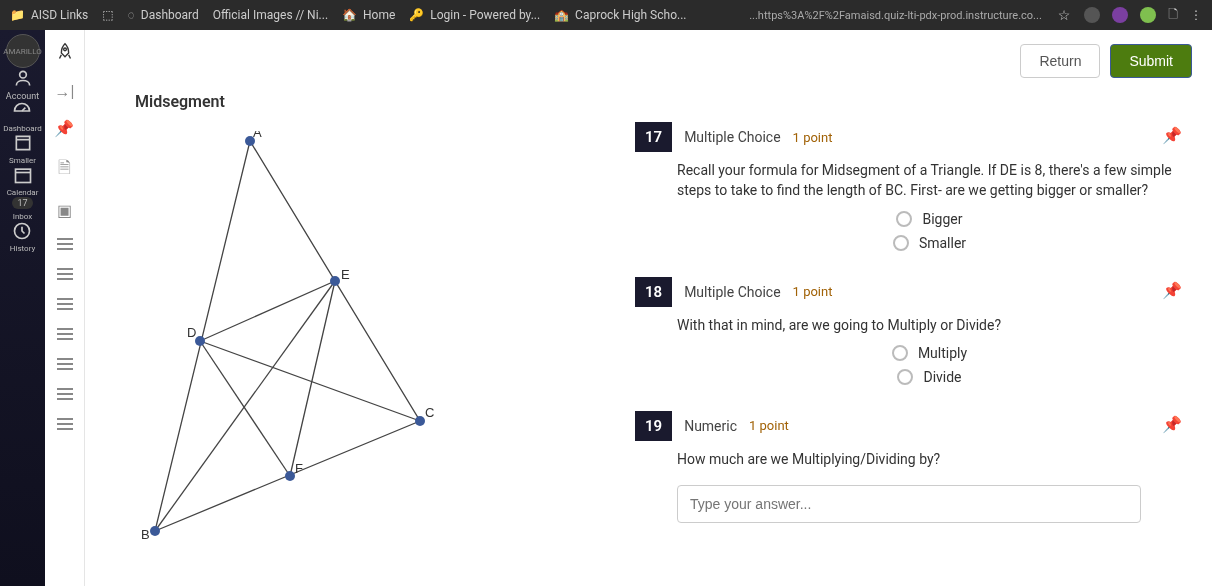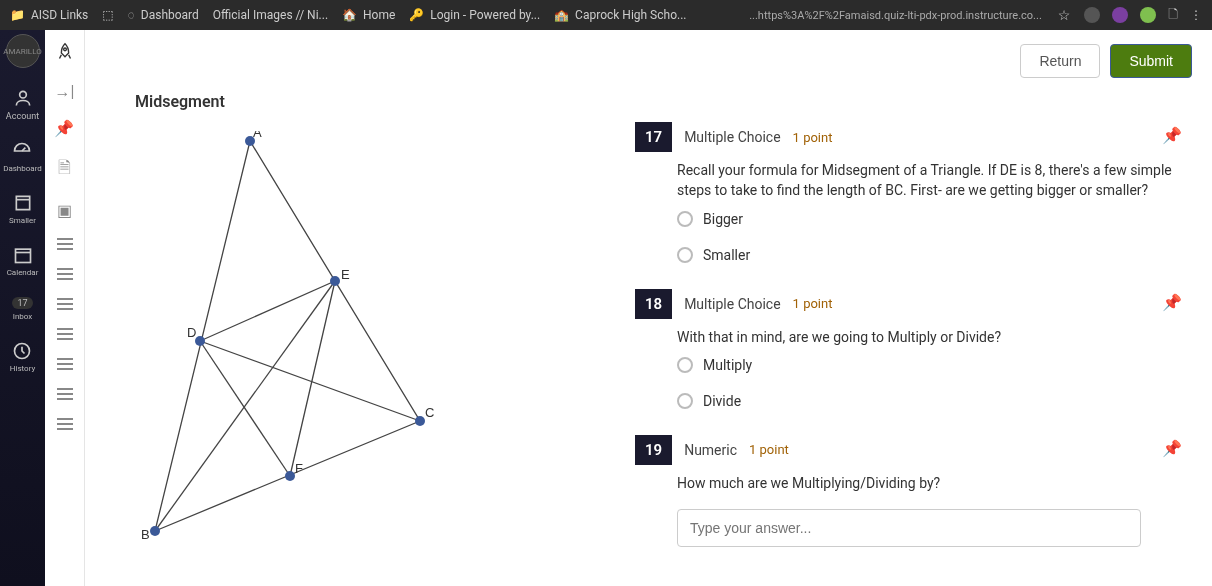--- a/index.html
+++ b/index.html
@@ -6,21 +6,21 @@
 body { font-family: -apple-system, BlinkMacSystemFont, "Segoe UI", Roboto, sans-serif; background: #f5f5f5; width: 1212px; height: 586px; overflow: hidden; }
 .browser-chrome { background: #2b2b2b; color: #ccc; height: 30px; display: flex; align-items: center; padding: 0 10px; font-size: 12px; gap: 14px; }
 .browser-chrome .fav-wrap { display: flex; align-items: center; gap: 6px; }
 .url { color: #aaa; margin-left: auto; margin-right: 2px; font-size: 11px; }
 .star { color: #ccc; font-size: 14px; }
 .right-icons { display: flex; gap: 12px; align-items: center; }
 .circle-ico { width: 16px; height: 16px; border-radius: 50%; }
 .all-bm { color: #888; font-size: 11px; padding: 2px 6px; border: 1px solid #555; border-radius: 3px; display: flex; align-items: center; gap: 4px; }
 
 .main-wrap { display: flex; height: 556px; }
-.canvas-nav { width: 45px; background: linear-gradient(180deg, #1a1a2e 0%, #0f0f1e 100%); color: #ccc; display: flex; flex-direction: column; align-items: center; padding-top: 4px; gap: 20px; font-size: 9px; text-align: center; }
+.canvas-nav { width: 45px; background: linear-gradient(180deg, #1a1a2e 0%, #0f0f1e 100%); color: #ccc; display: flex; flex-direction: column; align-items: center; padding-top: 4px; font-size: 9px; text-align: center; }
 .canvas-nav .logo { width: 34px; height: 34px; border-radius: 50%; background: #333; border: 1px solid #555; display: flex; align-items: center; justify-content: center; font-size: 8px; color: #888; }
 .canvas-nav .nav-item { display: flex; flex-direction: column; align-items: center; gap: 3px; color: #bbb; cursor: pointer; }
 .canvas-nav .nav-ico { width: 20px; height: 20px; }
 
 .tool-rail { width: 40px; background: #fff; border-right: 1px solid #e5e5e5; display: flex; flex-direction: column; align-items: center; padding-top: 12px; gap: 18px; }
 .tool-rail .rocket { width: 22px; height: 22px; }
 .hamb { width: 16px; height: 12px; display: flex; flex-direction: column; justify-content: space-between; }
 .hamb div { height: 2px; background: #888; }
 
 .content { flex: 1; background: #fff; position: relative; display: flex; flex-direction: column; }
@@ -33,21 +33,21 @@
 .section-title { font-weight: 600; font-size: 16px; color: #333; margin-bottom: 20px; }
 .triangle-area { position: relative; width: 320px; height: 420px; }
 
 .right-col { flex: 1; display: flex; flex-direction: column; gap: 26px; padding-top: 30px; }
 .q-block { position: relative; }
 .q-head { display: flex; align-items: center; gap: 12px; margin-bottom: 8px; }
 .q-num { background: #1a1a2e; color: #fff; font-weight: 600; padding: 6px 10px; font-size: 15px; }
 .q-type { font-size: 14px; color: #444; }
 .q-pts { font-size: 13px; color: #a16207; }
 .q-text { font-size: 14px; color: #333; line-height: 1.45; margin-left: 42px; margin-bottom: 10px; }
-.q-opts { margin-left: 42px; display: flex; flex-direction: column; gap: 20px; }
+.q-opts { margin-left: 42px; display: flex; flex-direction: column; gap: 8px; align-items: center; }
 .opt { display: flex; align-items: center; gap: 10px; font-size: 14px; color: #333; cursor: pointer; }
 .radio { width: 16px; height: 16px; border: 2px solid #bbb; border-radius: 50%; flex-shrink: 0; }
 .pin { position: absolute; right: 0; top: 4px; color: #aaa; font-size: 16px; cursor: pointer; }
 .num-input { margin-left: 42px; margin-top: 6px; width: 464px; padding: 10px 12px; border: 1px solid #ccc; border-radius: 4px; font-size: 14px; color: #888; }
 </style>
 </head>
 <body>
 
 <div class="browser-chrome">
   <span class="fav-wrap">📁 <span>AISD Links</span></span>

